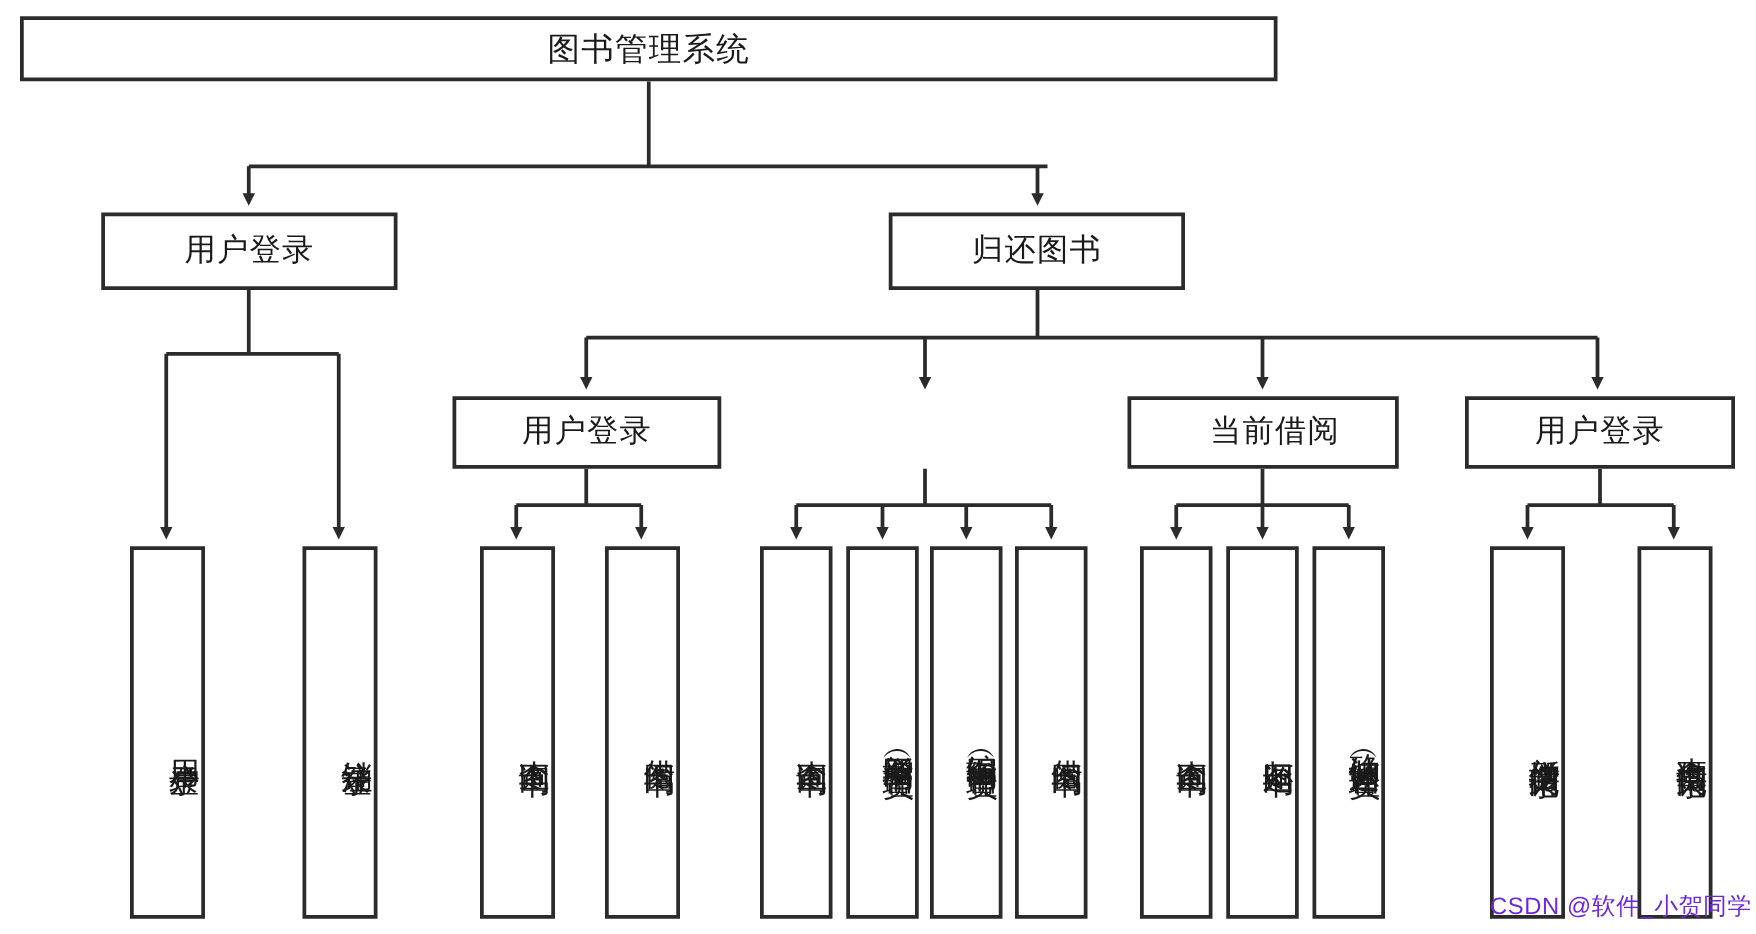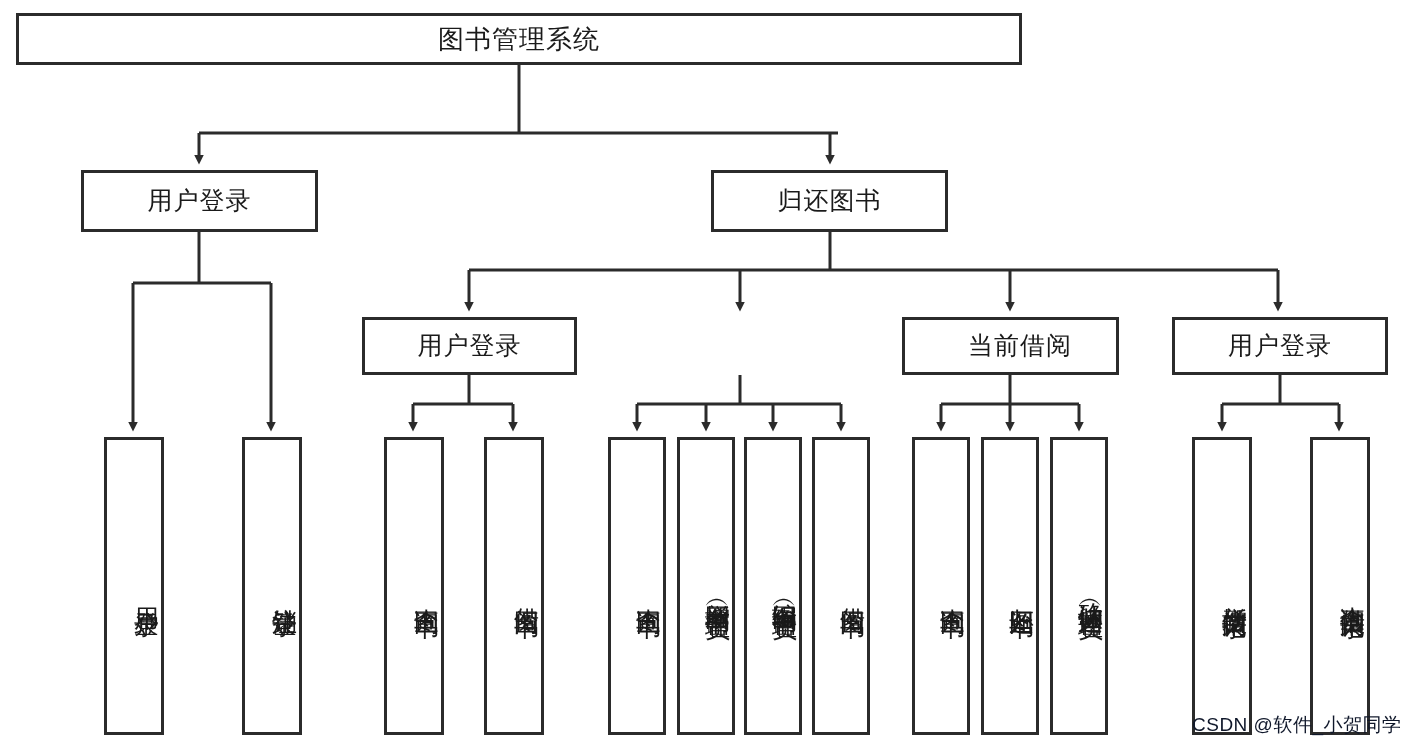--- a/index.html
+++ b/index.html
@@ -43,21 +43,21 @@
   }
   .node.v span{
     writing-mode:vertical-rl;
     text-orientation:upright;
     white-space:nowrap;
   }
   .watermark{
     position:absolute;
     left:1192px;top:712px;
     font-size:19px;
-    color:#0f172a;
+    color:#6d28d9;
     letter-spacing:0.5px;
     white-space:nowrap;
     z-index:3;
     pointer-events:none;
   }
 </style>
 </head>
 <body>
 
 <div id="canvas">

